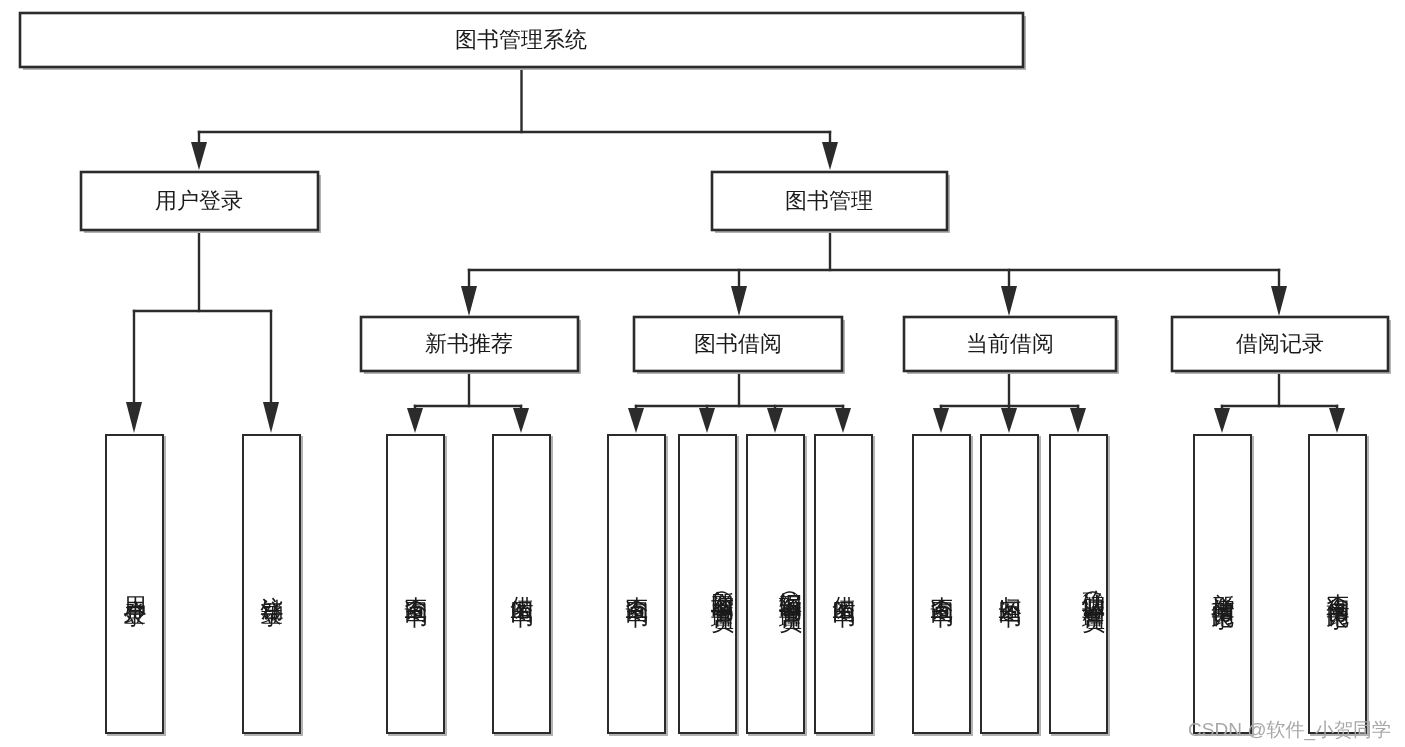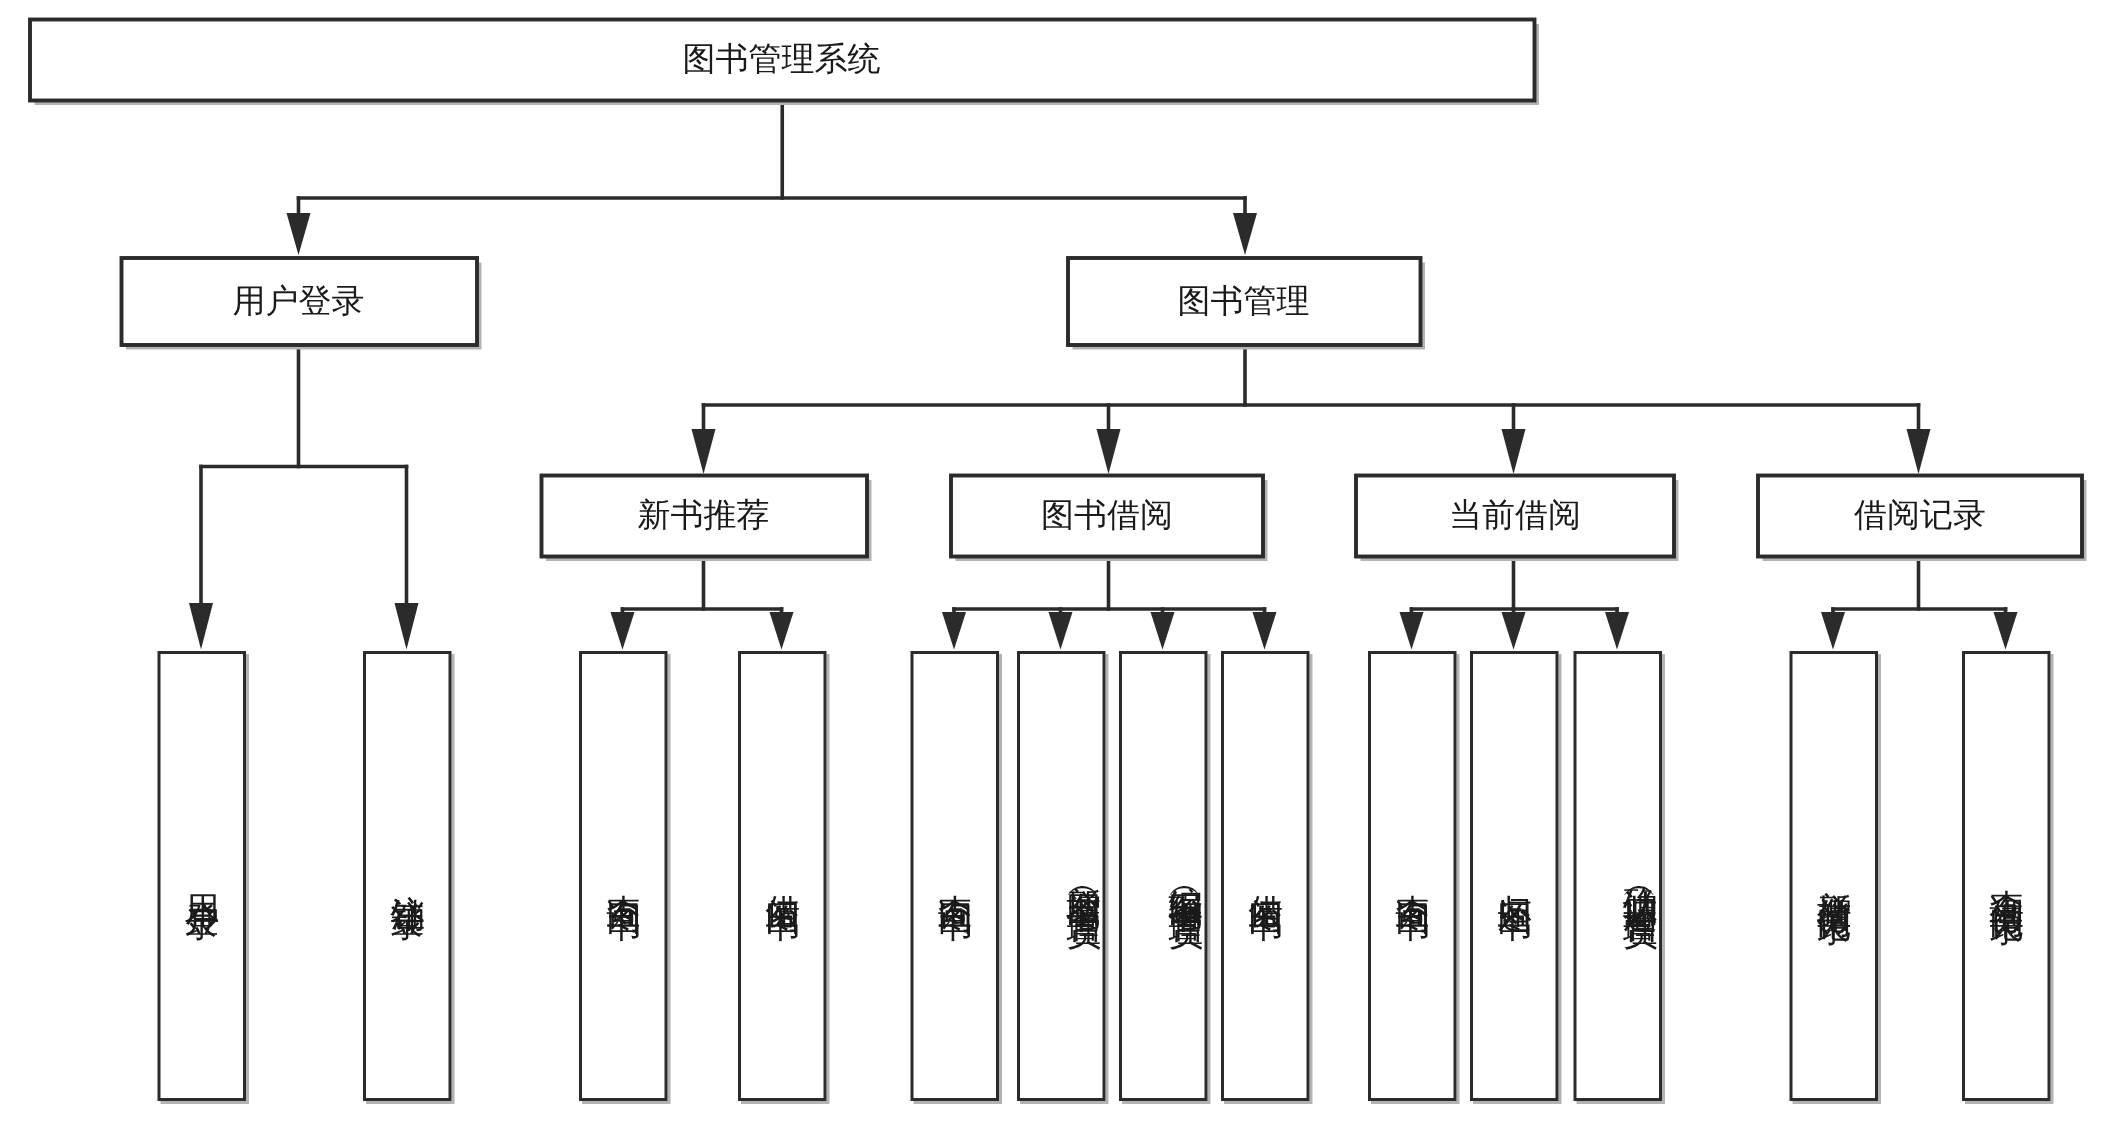--- a/index.html
+++ b/index.html
@@ -242,13 +242,14 @@
     <div class="leaf-text tall">确认归还（管理员）</div>
   </div>
 
   <div class="leaf-box" style="left:1193px; top:434px; width:59px; height:300px;">
     <div class="leaf-text">新增借阅记录</div>
   </div>
   <div class="leaf-box" style="left:1308px; top:434px; width:59px; height:300px;">
     <div class="leaf-text">查询借阅记录</div>
   </div>
 
+  <div class="watermark">CSDN @软件_小贺同学</div>
 </div>
 
 </body></html>

